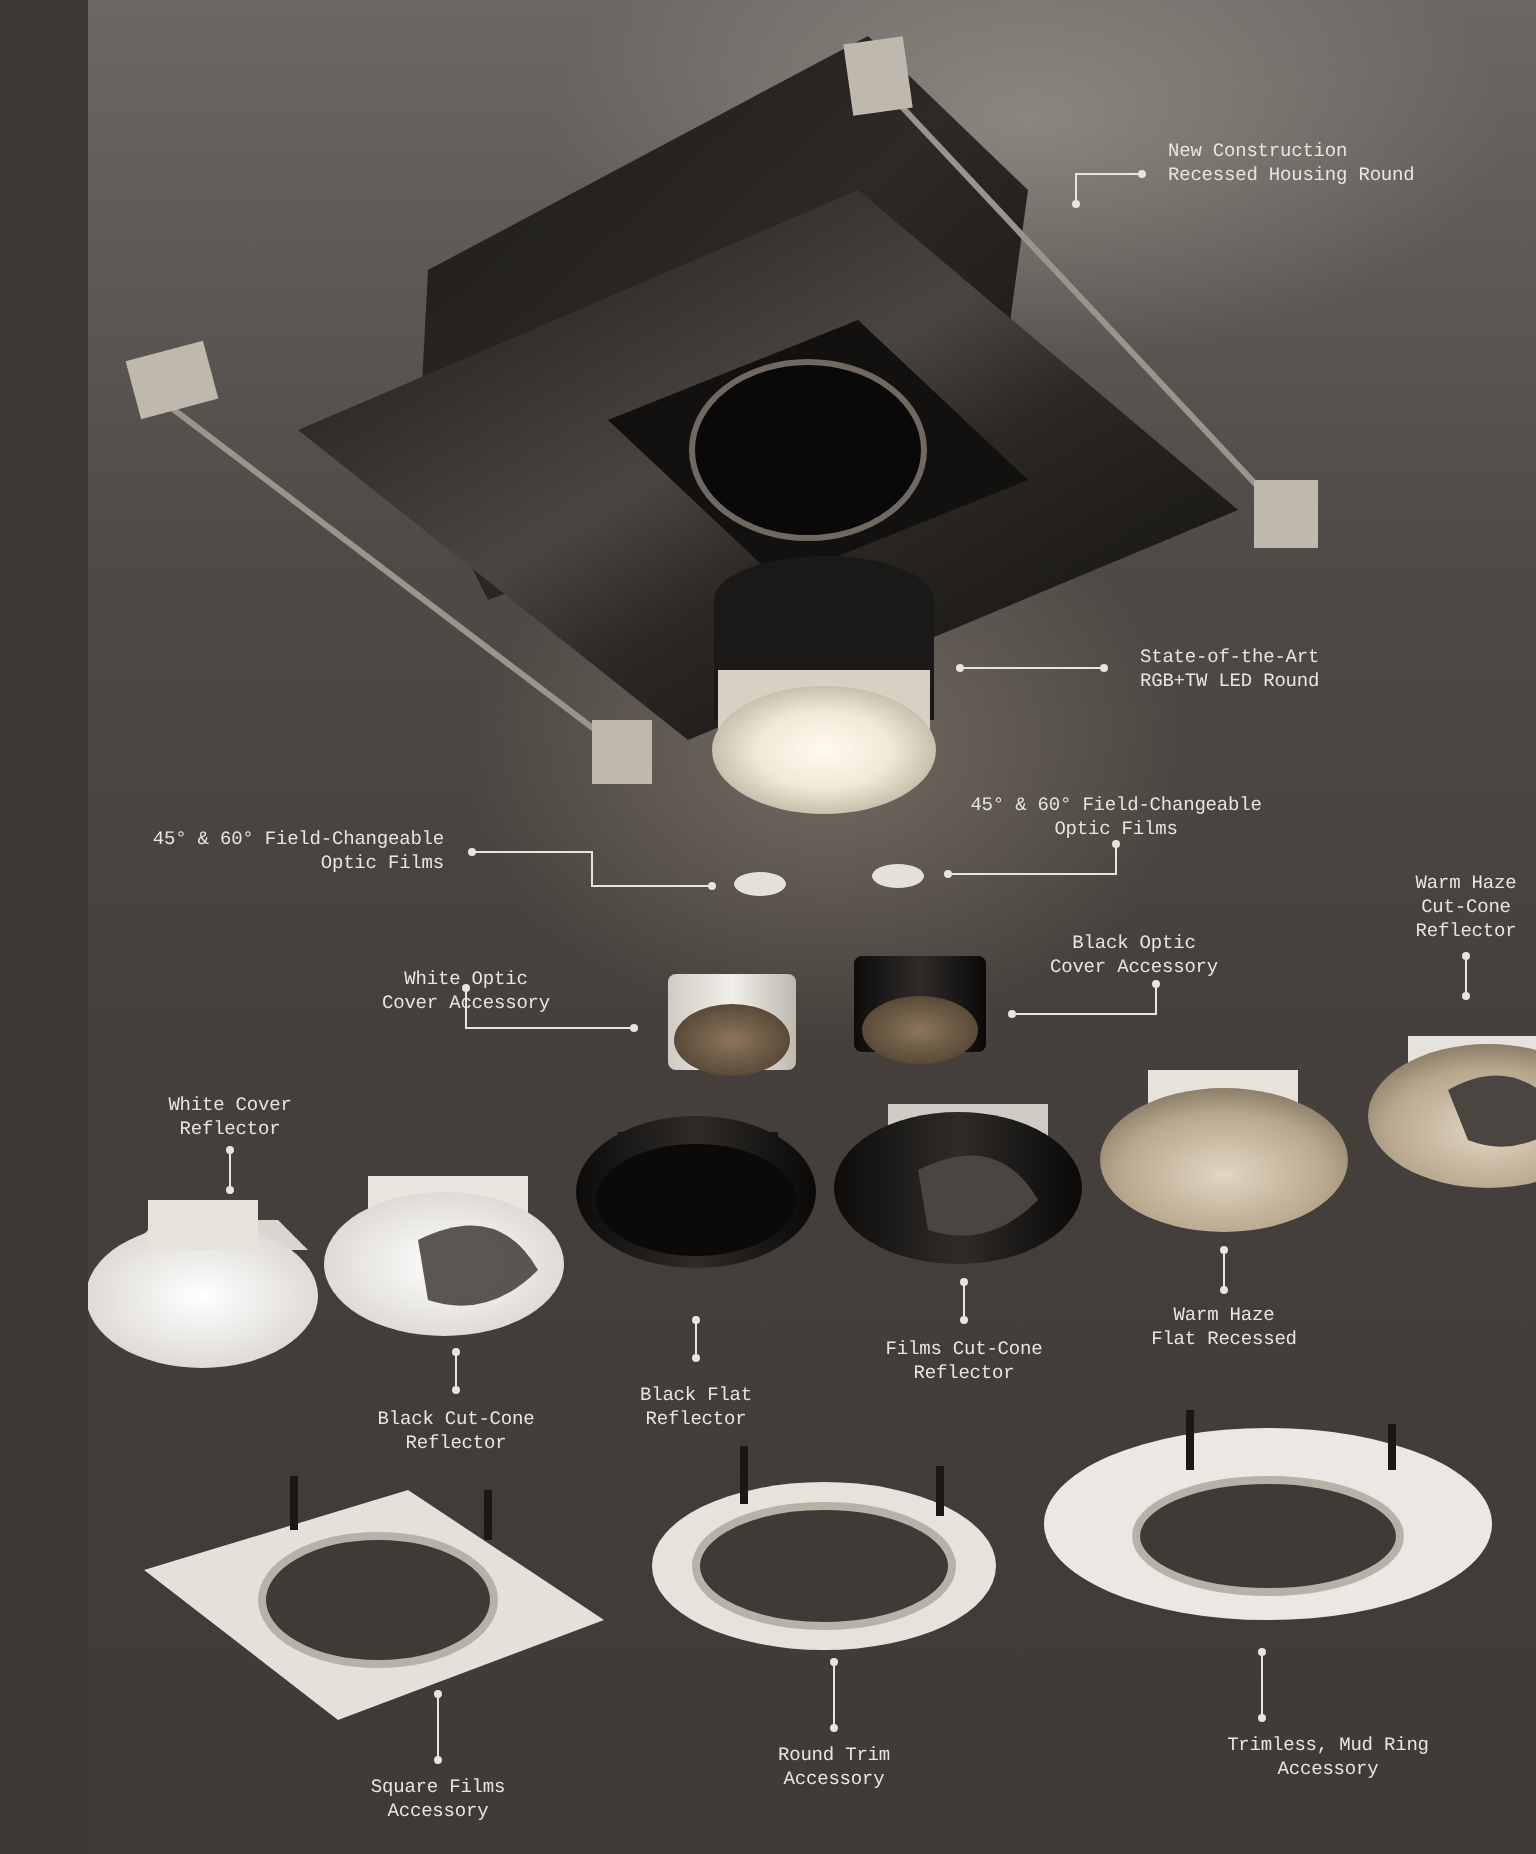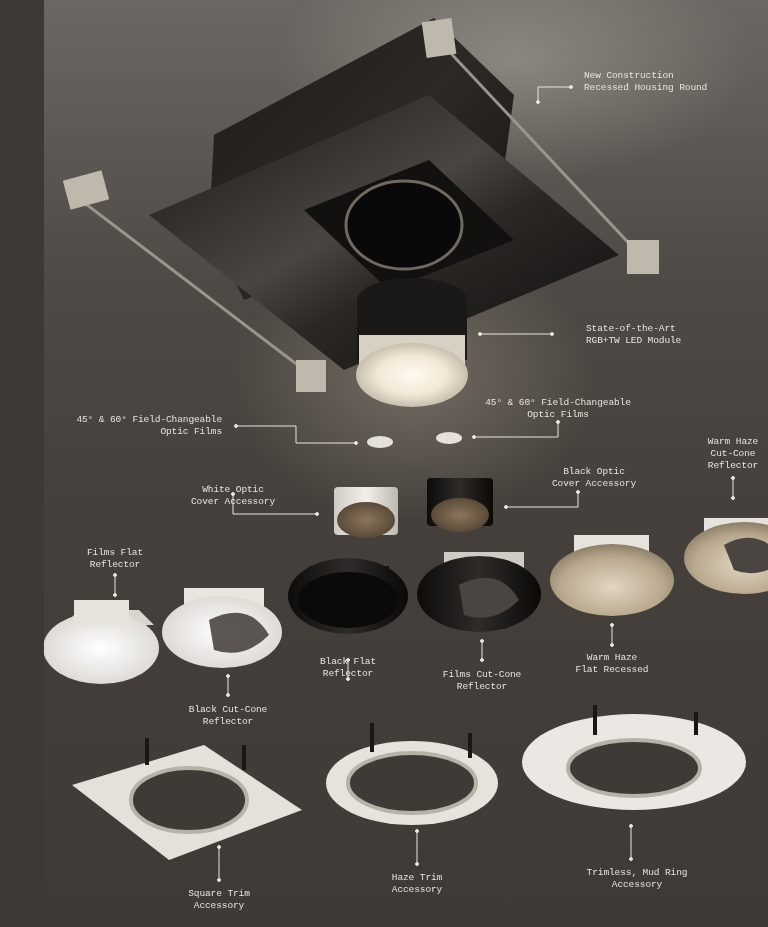--- a/index.html
+++ b/index.html
@@ -197,70 +197,70 @@
       <line x1="587" y1="826" x2="587" y2="859"></line>
         <circle cx="587" cy="826" r="1.5"></circle>
         <circle cx="587" cy="859" r="1.5"></circle>
     </g>
   </svg>
 
   <div class="label l" style="left:540px; top:70px;">
     <span>New Construction</span>
     <span>Recessed Housing Round</span>
   </div>
-  <div class="label l" style="left:542px; top:323px;">
+  <div class="label l" style="left:526px; top:323px;">
     <span>State-of-the-Art</span>
-    <span>RGB+TW LED Module</span>
+    <span>RGB+TW LED Round</span>
   </div>
   <div class="label r" style="left:178px; top:414px;">
     <span>45° &amp; 60° Field-Changeable</span>
     <span>Optic Films</span>
   </div>
   <div class="label c" style="left:514px; top:397px;">
     <span>45° &amp; 60° Field-Changeable</span>
     <span>Optic Films</span>
   </div>
   <div class="label c" style="left:189px; top:484px;">
     <span>White Optic</span>
     <span>Cover Accessory</span>
   </div>
-  <div class="label c" style="left:550px; top:466px;">
+  <div class="label c" style="left:523px; top:466px;">
     <span>Black Optic</span>
     <span>Cover Accessory</span>
   </div>
   <div class="label c" style="left:689px; top:436px;">
     <span>Warm Haze</span>
     <span>Cut-Cone</span>
     <span>Reflector</span>
   </div>
   <div class="label c" style="left:71px; top:547px;">
-    <span>Films Flat</span>
+    <span>White Cover</span>
     <span>Reflector</span>
   </div>
   <div class="label c" style="left:184px; top:704px;">
     <span>Black Cut-Cone</span>
     <span>Reflector</span>
   </div>
-  <div class="label c" style="left:304px; top:656px;">
+  <div class="label c" style="left:304px; top:692px;">
     <span>Black Flat</span>
     <span>Reflector</span>
   </div>
   <div class="label c" style="left:438px; top:669px;">
     <span>Films Cut-Cone</span>
     <span>Reflector</span>
   </div>
   <div class="label c" style="left:568px; top:652px;">
     <span>Warm Haze</span>
     <span>Flat Recessed</span>
   </div>
   <div class="label c" style="left:175px; top:888px;">
-    <span>Square Trim</span>
+    <span>Square Films</span>
     <span>Accessory</span>
   </div>
   <div class="label c" style="left:373px; top:872px;">
-    <span>Haze Trim</span>
+    <span>Round Trim</span>
     <span>Accessory</span>
   </div>
-  <div class="label c" style="left:593px; top:867px;">
+  <div class="label c" style="left:620px; top:867px;">
     <span>Trimless, Mud Ring</span>
     <span>Accessory</span>
   </div>
 </div>
 
 </body></html>

